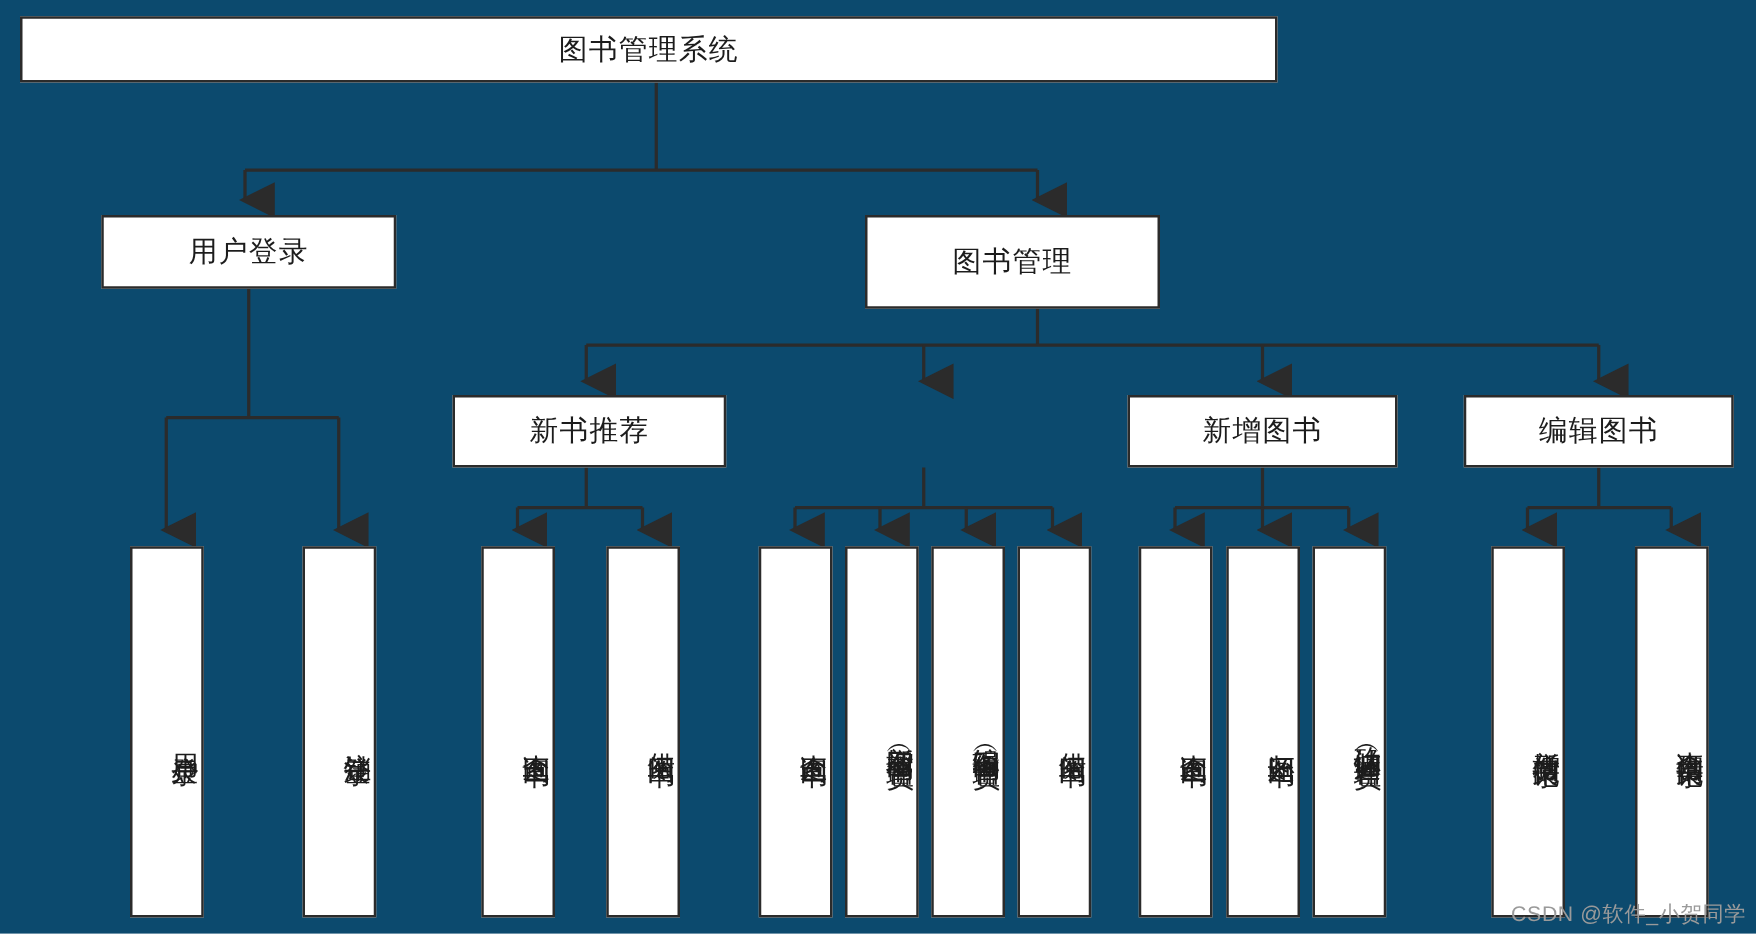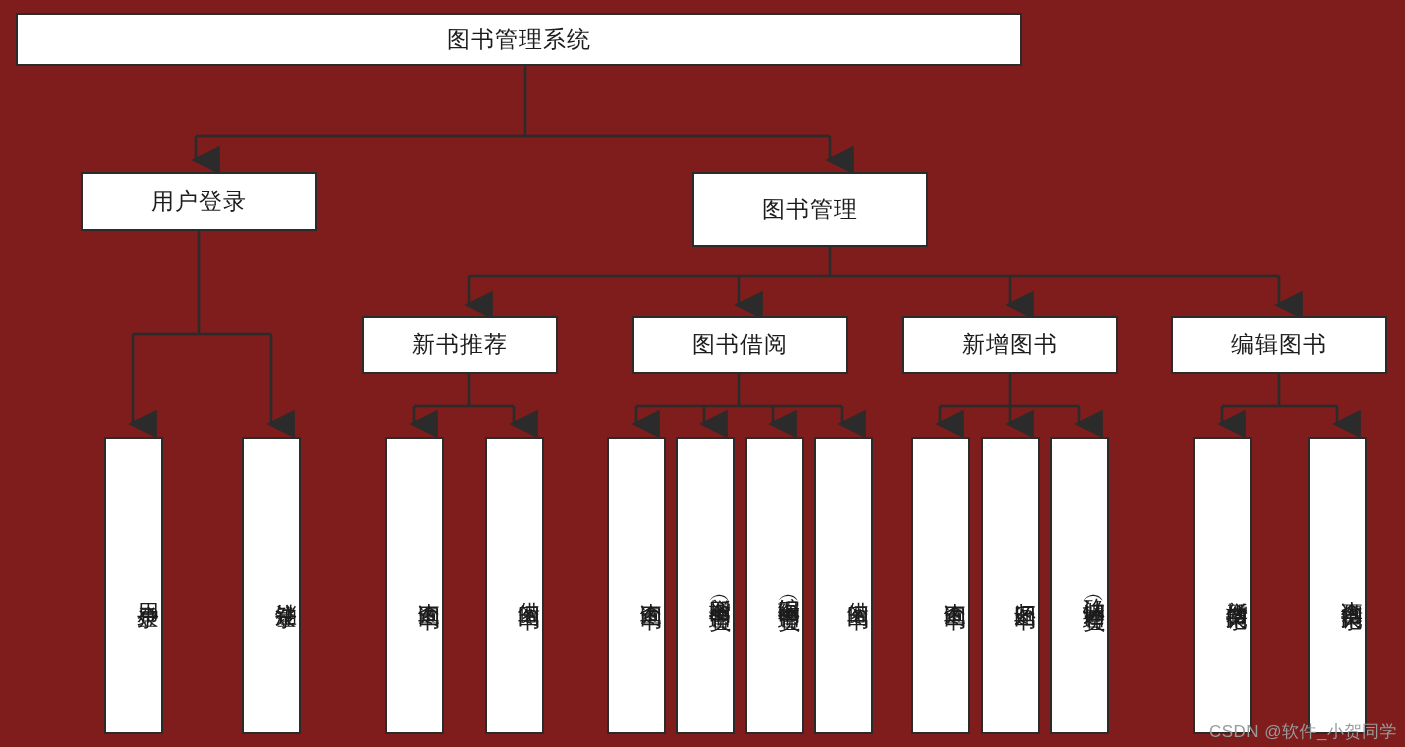--- a/index.html
+++ b/index.html
@@ -7,21 +7,21 @@
     padding: 0;
     background: #ffffff;
   }
   body {
     font-family: "Liberation Sans", "DejaVu Sans", sans-serif;
   }
   #canvas {
     position: relative;
     width: 1405px;
     height: 747px;
-    background: #7f1d1d;
+    background: #0c4a6e;
     overflow: hidden;
   }
   svg.wires {
     position: absolute;
     left: 0;
     top: 0;
     width: 1405px;
     height: 747px;
     pointer-events: none;
   }
@@ -125,25 +125,22 @@
     <span>图书管理系统</span>
   </div>
 
   <div class="node h" style="left:81px; top:172px; width:236px; height:59px;">
     <span>用户登录</span>
   </div>
   <div class="node h" style="left:692px; top:172px; width:236px; height:75px;">
     <span>图书管理</span>
   </div>
 
-  <div class="node h" style="left:362px; top:316px; width:196px; height:58px;">
+  <div class="node h" style="left:362px; top:316px; width:219px; height:58px;">
     <span>新书推荐</span>
-  </div>
-  <div class="node h" style="left:632px; top:316px; width:216px; height:58px;">
-    <span>图书借阅</span>
   </div>
   <div class="node h" style="left:902px; top:316px; width:216px; height:58px;">
     <span>新增图书</span>
   </div>
   <div class="node h" style="left:1171px; top:316px; width:216px; height:58px;">
     <span>编辑图书</span>
   </div>
 
   <div class="node v" style="left:104px; top:437px; width:59px; height:297px;">
     <span>用户登录</span>

